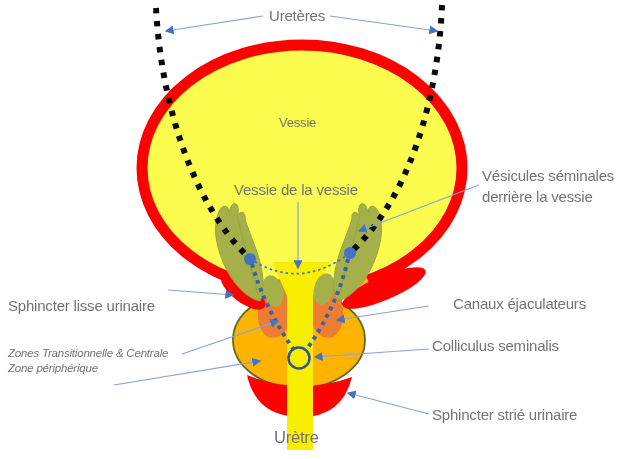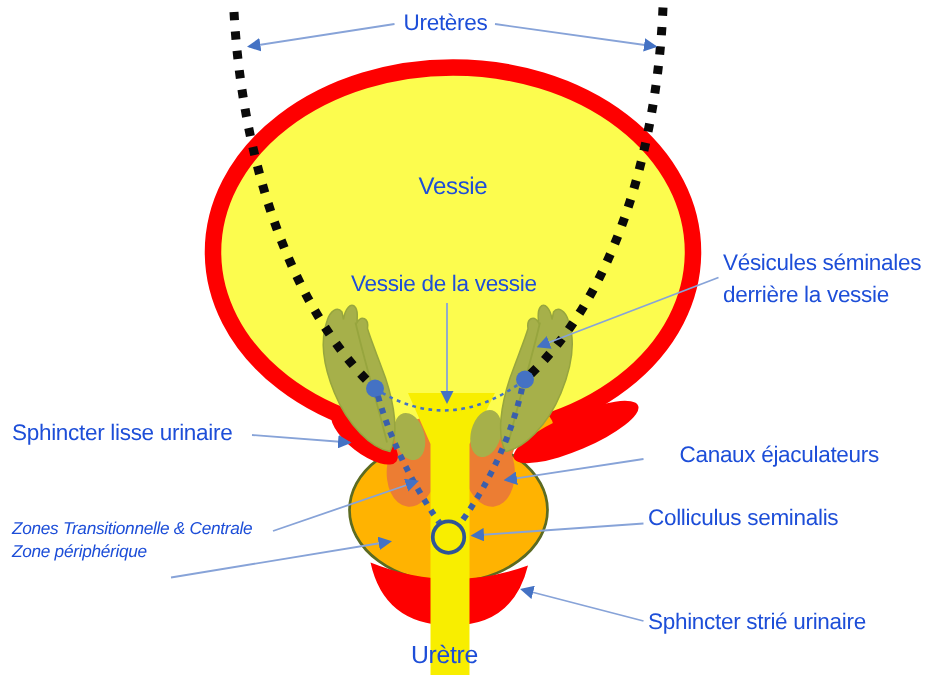--- a/index.html
+++ b/index.html
@@ -1,27 +1,27 @@
 <!DOCTYPE html>
 <html><head>
 <meta charset="utf-8">
 <style>
   html,body{margin:0;padding:0;background:#ffffff;}
   #stage{position:relative;width:624px;height:459px;background:#ffffff;overflow:hidden;
          font-family:"Liberation Sans",sans-serif;}
   #diagram-svg{position:absolute;left:0;top:0;}
-  .lbl{position:absolute;color:#1d4ed8;white-space:nowrap;line-height:1.32;
+  .lbl{position:absolute;color:#737373;white-space:nowrap;line-height:1.32;
        font-family:"Liberation Sans",sans-serif;letter-spacing:-0.2px;}
   .big{font-size:15px;}
   .small{font-size:11.5px;font-style:italic;}
   #lbl-ureters{left:252px;top:6px;width:90px;text-align:center;font-size:15px;}
-  #lbl-vessie{left:279px;top:114px;font-size:16px;}
+  #lbl-vessie{left:279px;top:114px;font-size:13px;}
   #lbl-trigone{left:234px;top:180px;font-size:15px;}
   #lbl-vesicules{left:482px;top:165px;font-size:15px;line-height:21px;}
-  #lbl-sph-lisse{left:8px;top:279px;text-align:right;}
+  #lbl-sph-lisse{left:8px;top:296px;text-align:right;}
   #lbl-prostate{left:8px;top:318px;}
   #lbl-zones-tc{left:8px;top:346px;}
   #lbl-zone-per{left:8px;top:361px;}
   #lbl-canaux{left:453px;top:294px;}
   #lbl-colliculus{left:432px;top:336px;}
   #lbl-sph-strie{left:432px;top:405px;}
   #lbl-uretre{left:274px;top:427px;font-size:16.5px;}
 </style>
 </head>
 <body>

